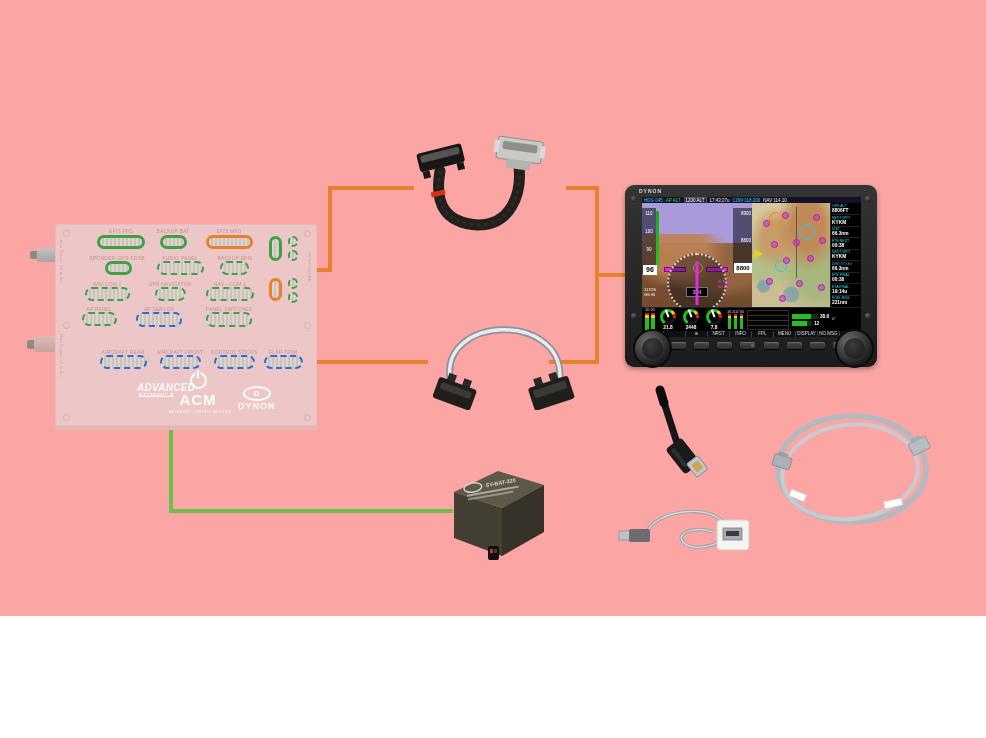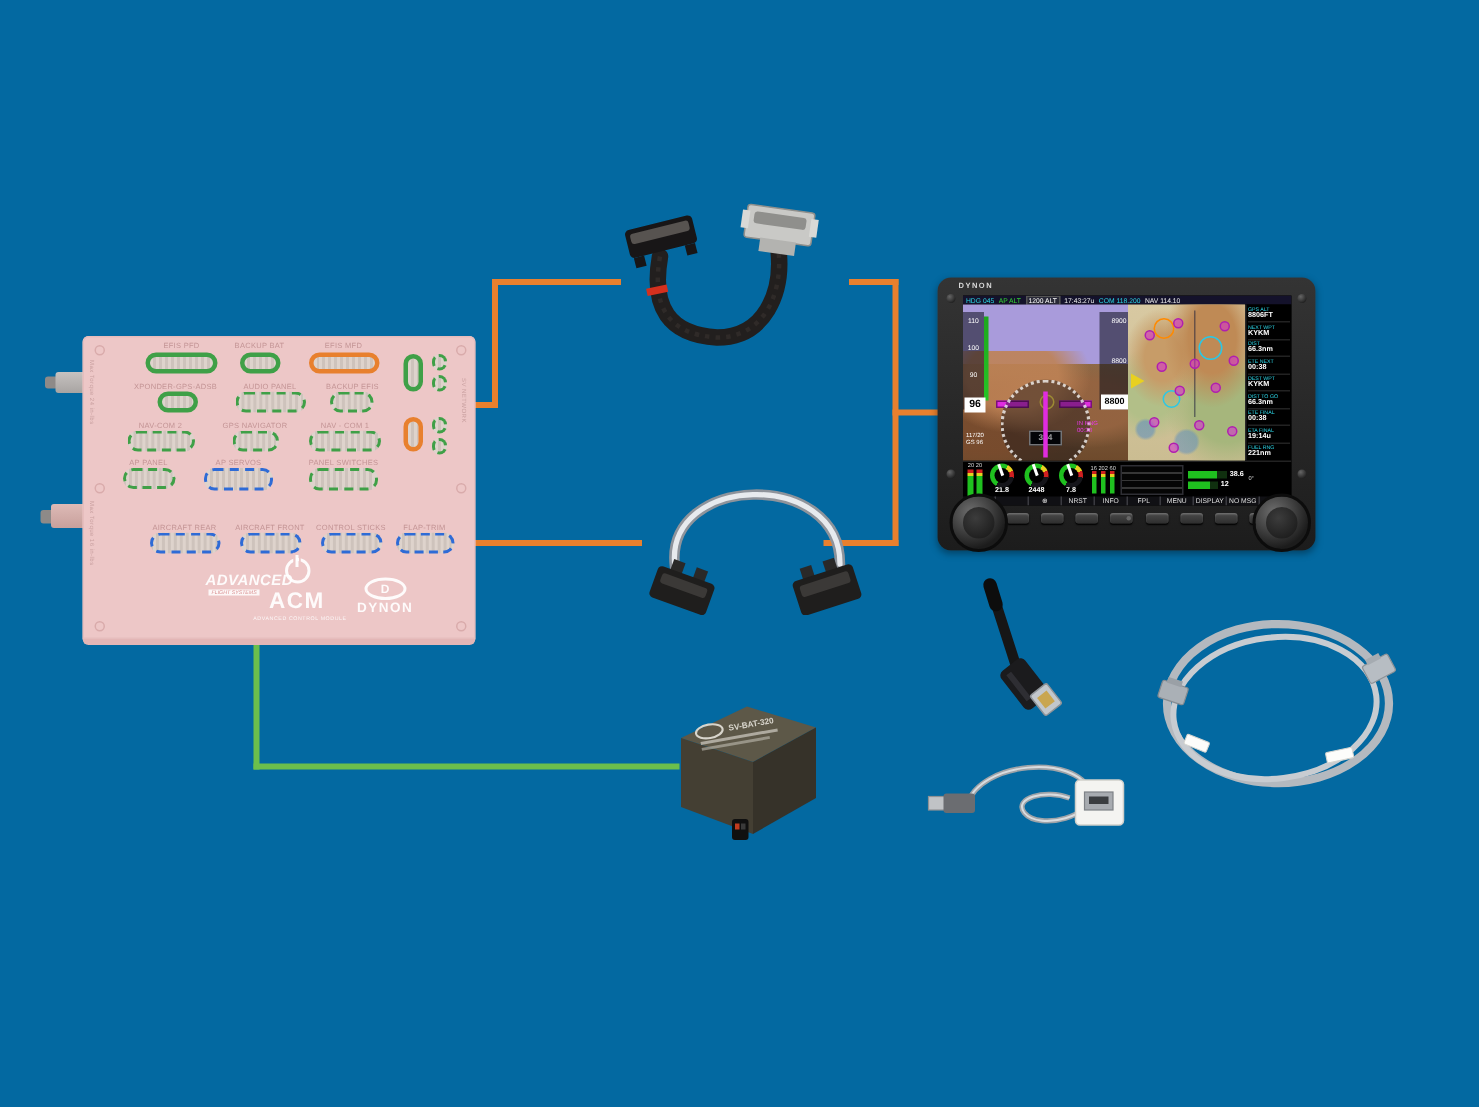--- a/index.html
+++ b/index.html
@@ -1,16 +1,16 @@
 <!DOCTYPE html>
 <html><head>
 <meta charset="utf-8">
 <style>
   html,body{margin:0;padding:0;background:#fff;}
-  #canvas{position:relative;width:986px;height:738px;background:#0369a1;overflow:hidden;
+  #canvas{position:relative;width:986px;height:616px;background:#fca5a5;overflow:hidden;
           font-family:"Liberation Sans",sans-serif;}
   .abs{position:absolute;}
 
   
   .oline{position:absolute;background:#E8802E;}
   .gline{position:absolute;background:#6CBF4C;}
 
   
   .acm{position:absolute;left:55px;top:224px;width:262px;height:202px;background:#edc7c7;
        border-radius:4px;border-bottom:4px solid #e3b6b6;box-shadow:inset 0 0 0 1px #e6bdbd;}

